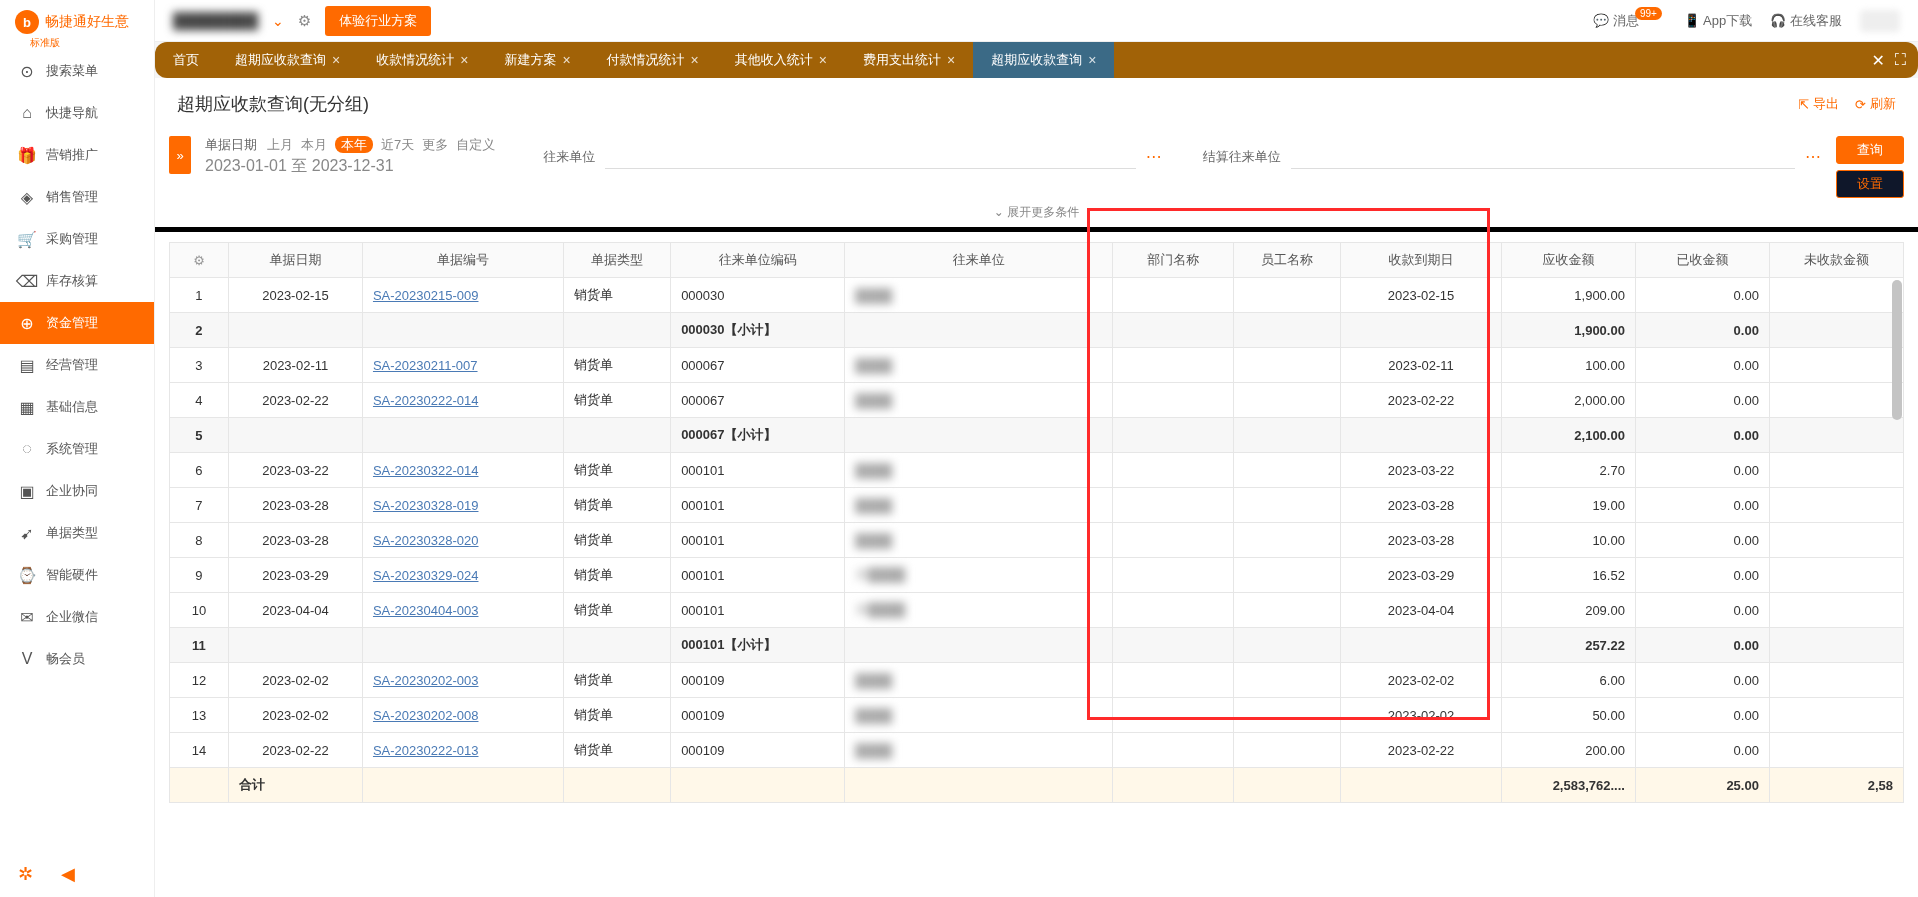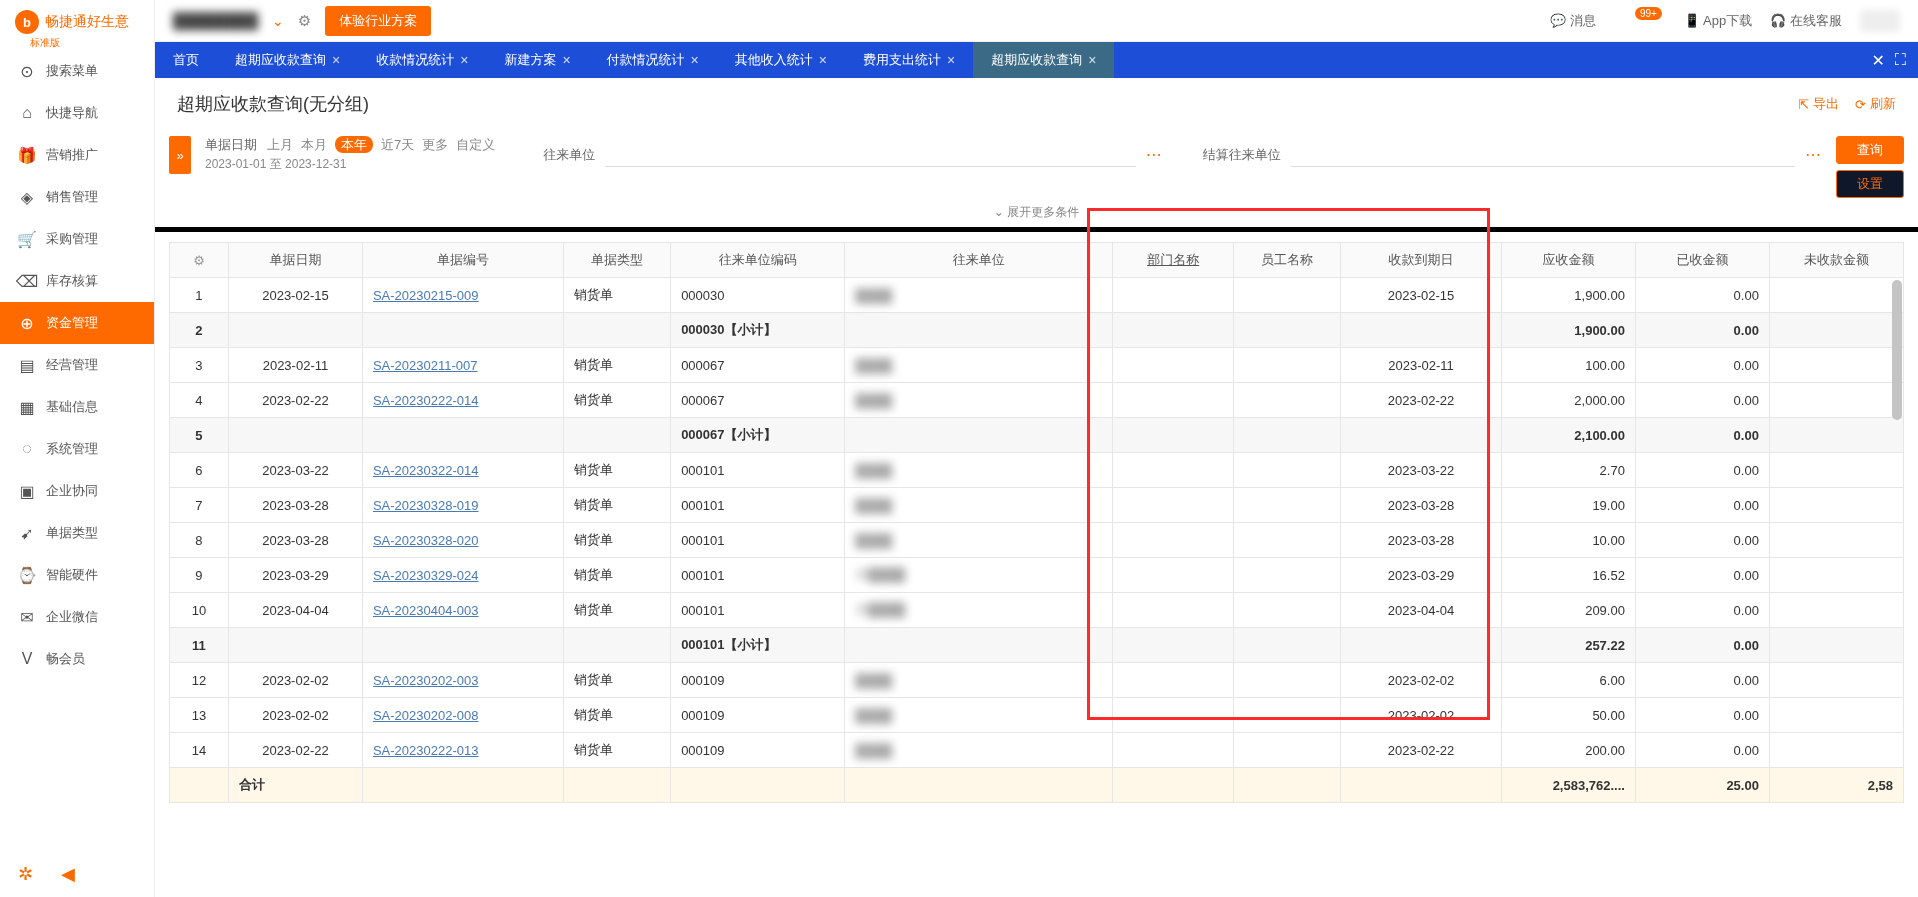--- a/index.html
+++ b/index.html
@@ -20,25 +20,25 @@
 
 
 .main { flex: 1; display: flex; flex-direction: column; min-width: 0; }
 .topbar { height: 42px; background: #fff; display: flex; align-items: center; padding: 0 18px; gap: 14px; border-bottom: 1px solid #eee; }
 .top-title { font-size: 15px; color: #444; flex: 0 0 auto; filter: blur(4px); }
 .chevron { color: #ff6a00; font-size: 14px; }
 .gear { color: #888; font-size: 15px; }
 .btn-orange { background: #ff6a00; color: #fff; border: none; padding: 6px 14px; border-radius: 3px; cursor: pointer; font-size: 13px; }
 .top-spacer { flex: 1; }
 .top-right { display: flex; align-items: center; gap: 18px; color: #666; font-size: 13px; }
-.badge { background: #ff6a00; color: #fff; font-size: 10px; border-radius: 8px; padding: 1px 5px; position: relative; top: -8px; left: -4px; margin-left: 43px; }
+.badge { background: #ff6a00; color: #fff; font-size: 10px; border-radius: 8px; padding: 1px 5px; position: relative; top: -8px; left: -4px; }
 .avatar { width: 40px; height: 22px; background: #eee; border-radius: 4px; filter: blur(3px); }
 
 
-.tabs { background: #1d4ed8; display: flex; align-items: center; height: 36px; color: #fff; font-size: 13px; }
+.tabs { background: #a16207; display: flex; align-items: center; height: 36px; color: #fff; font-size: 13px; border-radius: 12px; }
 .tab { padding: 0 18px; height: 100%; display: flex; align-items: center; gap: 6px; cursor: pointer; position: relative; }
 .tab.active { background: #3b6a86; }
 .tab-close { font-size: 14px; opacity: 0.8; }
 .tabs-actions { margin-left: auto; display: flex; align-items: center; gap: 10px; padding-right: 12px; }
 .tabs-actions span { cursor: pointer; font-size: 16px; }
 
 
 .content { flex: 1; background: #fff; margin: 0; display: flex; flex-direction: column; min-height: 0; }
 .page-head { display: flex; align-items: center; padding: 14px 22px; }
 .page-title { font-size: 18px; color: #333; }
@@ -46,21 +46,21 @@
 .page-action { color: #ff6a00; font-size: 13px; cursor: pointer; display: flex; gap: 4px; align-items: center; }
 
 
 .filter-wrap { display: flex; align-items: flex-start; padding: 6px 14px 0; gap: 14px; }
 .collapse-btn { width: 22px; height: 38px; background: #ff6a00; color: #fff; display: flex; align-items: center; justify-content: center; cursor: pointer; border-radius: 2px; }
 .filter-body { flex: 1; display: flex; flex-wrap: wrap; align-items: center; gap: 10px 40px; }
 .filter-group { display: flex; flex-direction: column; gap: 2px; }
 .filter-label-row { display: flex; align-items: center; gap: 10px; font-size: 13px; color: #666; }
 .date-opt { cursor: pointer; color: #888; }
 .date-opt.active { background: #ff6a00; color: #fff; padding: 1px 6px; border-radius: 8px; }
-.date-range { font-size: 12px; color: #888; }
+.date-range { font-size: 16px; color: #888; }
 .filter-input-group { display: flex; align-items: center; gap: 10px; flex: 1; min-width: 280px; }
 .filter-lbl { color: #666; white-space: nowrap; }
 .filter-input { flex: 1; border: none; border-bottom: 1px solid #ddd; padding: 4px 0; background: transparent; outline: none; }
 .dots { color: #ff6a00; cursor: pointer; font-size: 16px; letter-spacing: 1px; }
 .filter-buttons { display: flex; flex-direction: column; gap: 6px; }
 .btn-outline { border: 1px solid #ff6a00; color: #ff6a00; background: #0f172a; padding: 4px 20px; border-radius: 3px; cursor: pointer; font-size: 13px; }
 .btn-query { background: #ff6a00; color: #fff; border: 1px solid #ff6a00; padding: 4px 18px; border-radius: 3px; cursor: pointer; font-size: 13px; }
 
 .expand-row { text-align: center; padding: 6px 0; color: #888; font-size: 12px; border-bottom: 5px solid #000000; cursor: pointer; }
 
@@ -75,21 +75,21 @@
 tr.subtotal td { background: #f7f7f7; font-weight: bold; }
 tr.total td { background: #fff8e9; font-weight: bold; }
 .link { color: #4a7ab5; text-decoration: underline; cursor: pointer; }
 .gear-cell { text-align: center; color: #999; cursor: pointer; }
 .col-index { width: 44px; }
 .col-date { width: 100px; }
 .col-no { width: 150px; }
 .col-type { width: 80px; }
 .col-code { width: 130px; }
 .col-client { width: 200px; }
-.col-dept { width: 90px; text-decoration: underline; }
+.col-dept { width: 90px; }
 .col-emp { width: 80px; }
 .col-due { width: 120px; }
 .col-amt { width: 100px; }
 .blur { filter: blur(4px); color: #aaa; }
 
 
 .highlight-box { position: absolute; border: 3px solid #ff2a2a; pointer-events: none; top: 208px; left: 1087px; width: 403px; height: 512px; }
 
 .scroll-thumb { position: absolute; right: 16px; top: 280px; width: 10px; height: 140px; background: #c4c4c4; border-radius: 5px; }
 </style>

